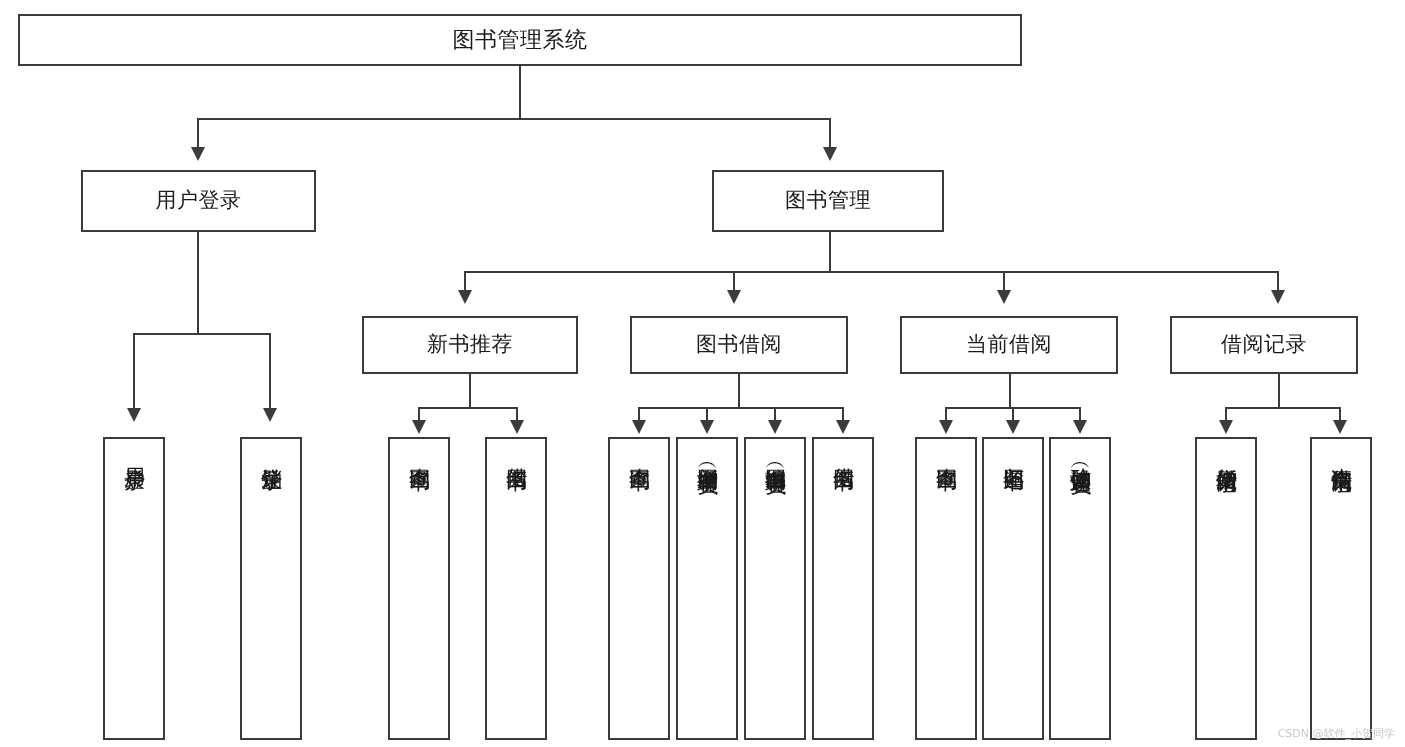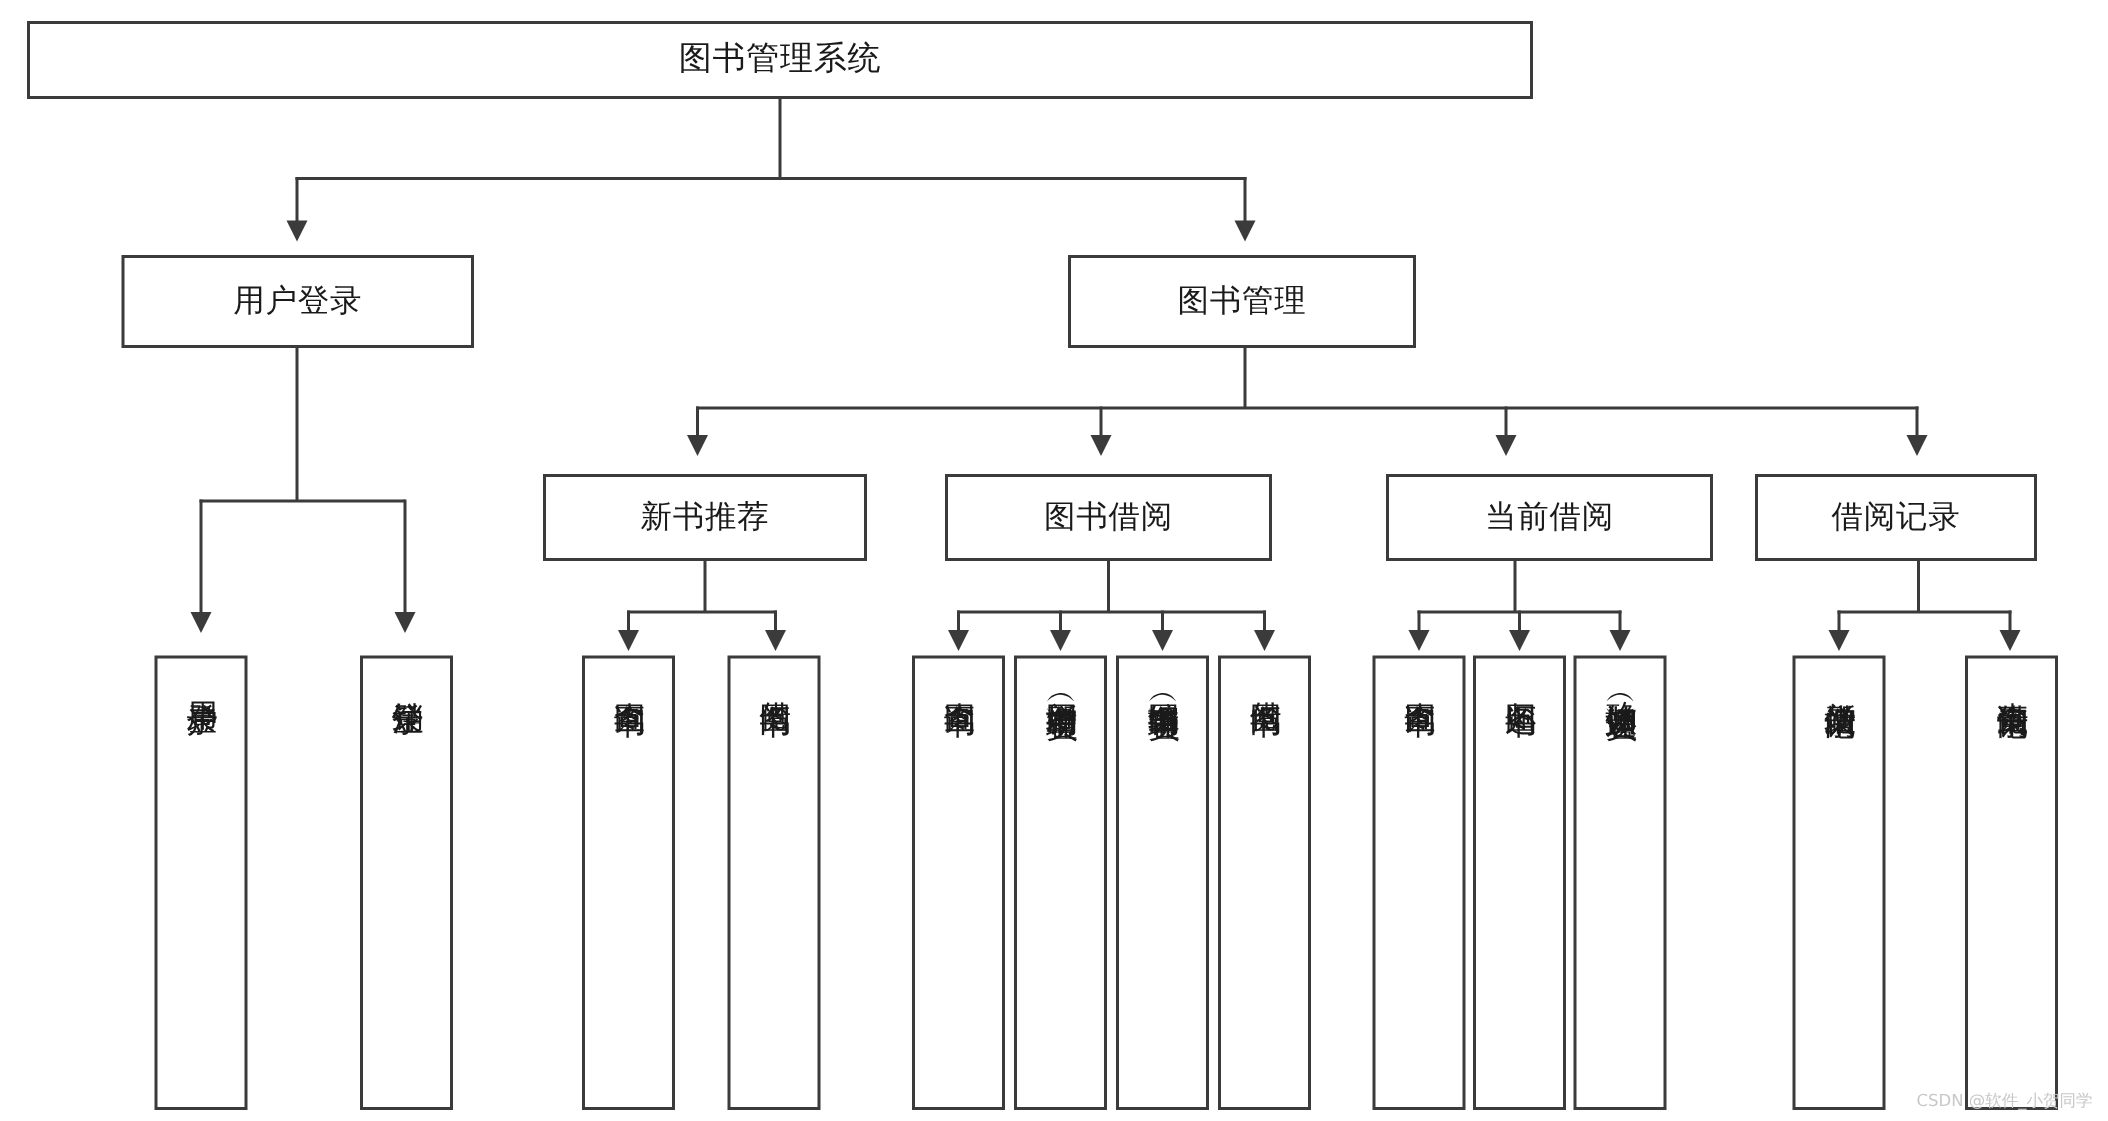--- a/index.html
+++ b/index.html
@@ -123,21 +123,21 @@
   <div class="arrow" style="left:727px; top:290px;"></div>
   <div class="arrow" style="left:997px; top:290px;"></div>
   <div class="arrow" style="left:1271px; top:290px;"></div>
 
   <div class="node horiz" style="left:362px; top:316px; width:216px; height:58px;">
     <span class="label">新书推荐</span>
   </div>
   <div class="node horiz" style="left:630px; top:316px; width:218px; height:58px;">
     <span class="label">图书借阅</span>
   </div>
-  <div class="node horiz" style="left:900px; top:316px; width:218px; height:58px;margin-left:24px;">
+  <div class="node horiz" style="left:900px; top:316px; width:218px; height:58px;">
     <span class="label">当前借阅</span>
   </div>
   <div class="node horiz" style="left:1170px; top:316px; width:188px; height:58px;">
     <span class="label">借阅记录</span>
   </div>
 
   <div class="edge v" style="left:469px; top:374px; height:34px;"></div>
   <div class="edge h" style="left:418px; top:407px; width:100px;"></div>
   <div class="edge v" style="left:418px; top:407px; height:14px;"></div>
   <div class="edge v" style="left:516px; top:407px; height:14px;"></div>

